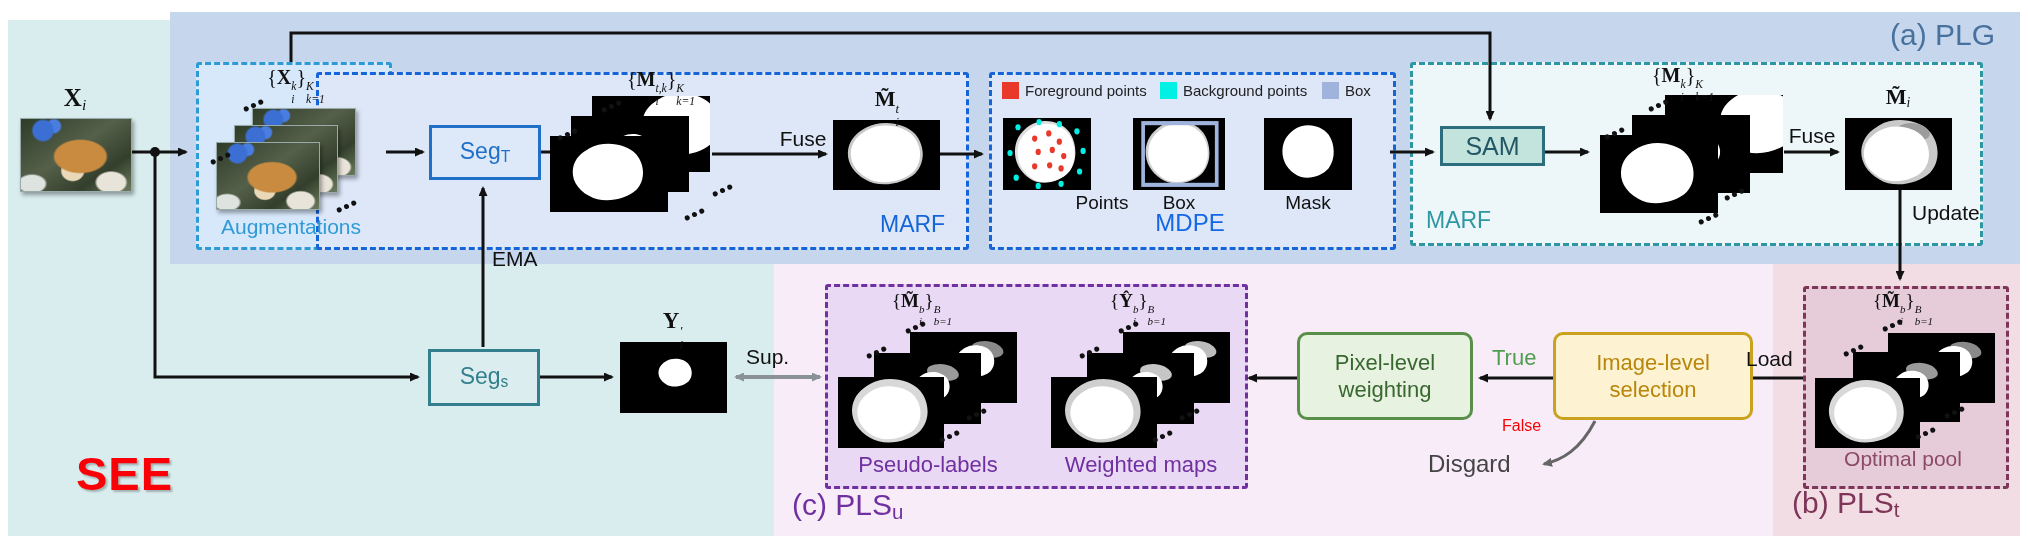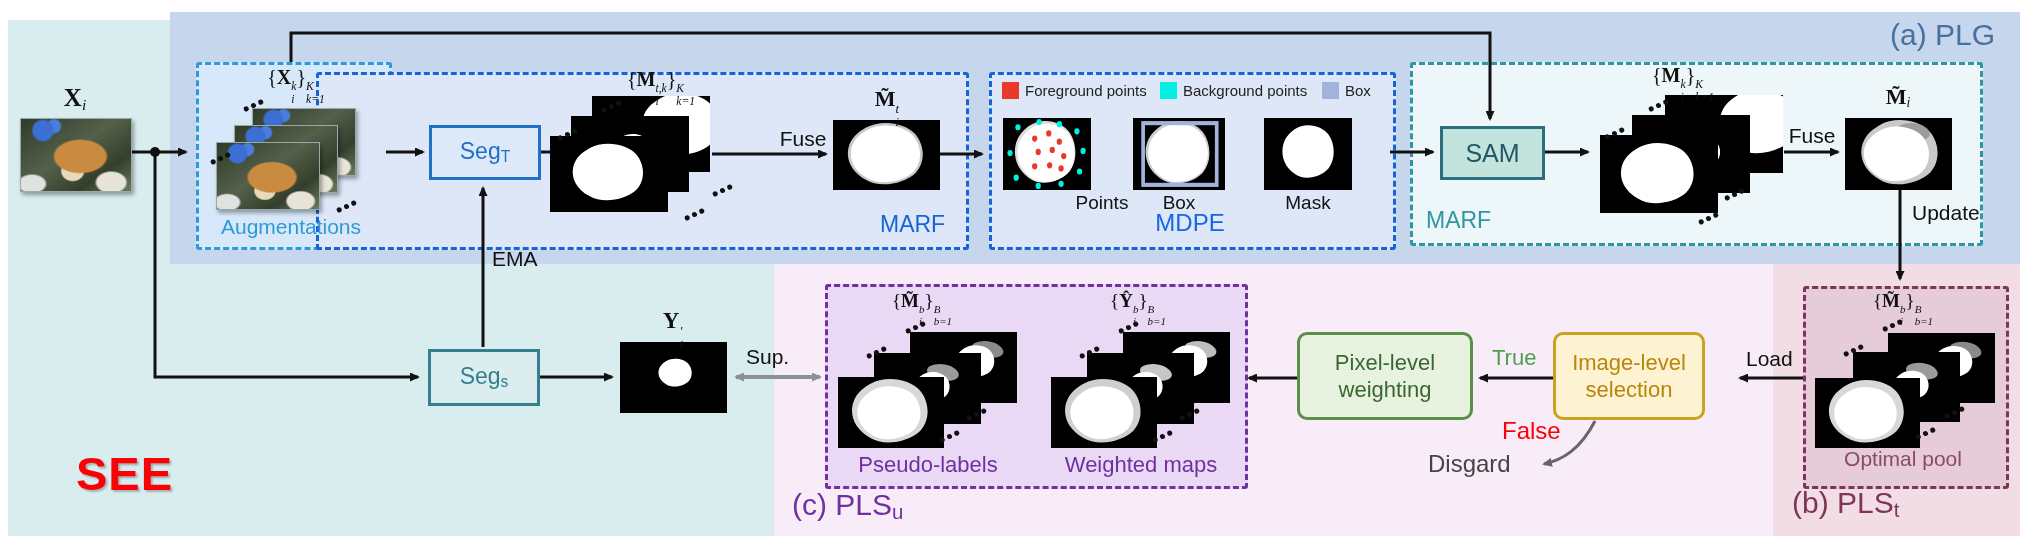--- a/index.html
+++ b/index.html
@@ -369,27 +369,27 @@
       <i></i>
       <i></i>
     </div>
 
   <div class="node" style="left:429px;top:125px;width:112px;height:55px;border:3px solid #2070c8;background:#dde9f8;color:#2070c8;font-size:23px;">
     <span class="sans"><span class="f-n">Seg</span><span class="f-subn">T</span></span>
   </div>
   <div class="node" style="left:428px;top:349px;width:112px;height:57px;border:3px solid #337f8d;background:#dcedef;color:#337f8d;font-size:23px;">
     <span class="sans"><span class="f-n">Seg</span><span class="f-subn">s</span></span>
   </div>
-  <div class="node" style="left:1440px;top:126px;width:105px;height:54px;border:3px solid #2d6e7e;background:#c3e3dd;color:#225766;font-size:25px;">
+  <div class="node" style="left:1440px;top:126px;width:105px;height:40px;border:3px solid #2d6e7e;background:#c3e3dd;color:#225766;font-size:25px;">
     <span>SAM</span>
   </div>
   <div class="node" style="left:1297px;top:332px;width:176px;height:88px;border:3px solid #5a8f4a;border-radius:10px;background:#e7f2e1;color:#38682f;font-size:22px;line-height:1.25;">
     <span><span>Pixel-level</span><br><span>weighting</span></span>
   </div>
-  <div class="node" style="left:1553px;top:332px;width:152px;height:88px;border:3px solid #c9a21f;border-radius:10px;background:#fdf3d2;color:#b8860b;font-size:22px;line-height:1.25;">
+  <div class="node" style="left:1553px;top:332px;width:200px;height:88px;border:3px solid #c9a21f;border-radius:10px;background:#fdf3d2;color:#b8860b;font-size:22px;line-height:1.25;">
     <span><span>Image-level</span><br><span>selection</span></span>
   </div>
 
   <div class="sw" style="left: 1002px; top: 82px; background: rgb(232, 57, 43);"></div>
   <span class="lbl" style="left:1025px;top:82px;font-size:15px;color:#222;">Foreground points</span>
   <div class="sw" style="left: 1160px; top: 82px; background: rgb(0, 240, 228);"></div>
   <span class="lbl" style="left:1183px;top:82px;font-size:15px;color:#222;">Background points</span>
   <div class="sw" style="left: 1322px; top: 82px; background: rgb(159, 179, 221);"></div>
   <span class="lbl" style="left:1345px;top:82px;font-size:15px;color:#222;">Box</span>
 
@@ -463,16 +463,16 @@
         <span class="fsub">i</span>
       </span></span>
 
   <span class="lbl ctr" style="left:770px;top:127px;width:66px;font-size:21px;">Fuse</span>
   <span class="lbl ctr" style="left:1780px;top:124px;width:64px;font-size:21px;">Fuse</span>
   <span class="lbl" style="left:492px;top:247px;font-size:21px;">EMA</span>
   <span class="lbl" style="left:1912px;top:201px;font-size:21px;">Update</span>
   <span class="lbl" style="left:1746px;top:347px;font-size:21px;">Load</span>
   <span class="lbl" style="left:746px;top:345px;font-size:21px;">Sup.</span>
   <span class="lbl" style="left:1492px;top:345px;font-size:22px;color:#4f9e4f;">True</span>
-  <span class="lbl" style="left:1502px;top:417px;font-size:24px;color:#fb0006;">False</span>
+  <span class="lbl" style="left:1502px;top:417px;font-size:16px;color:#fb0006;">False</span>
   <span class="lbl" style="left:1428px;top:450px;font-size:24px;color:#444;text-align:right;">Disgard</span>
 
 </div>
 
 </body></html>

